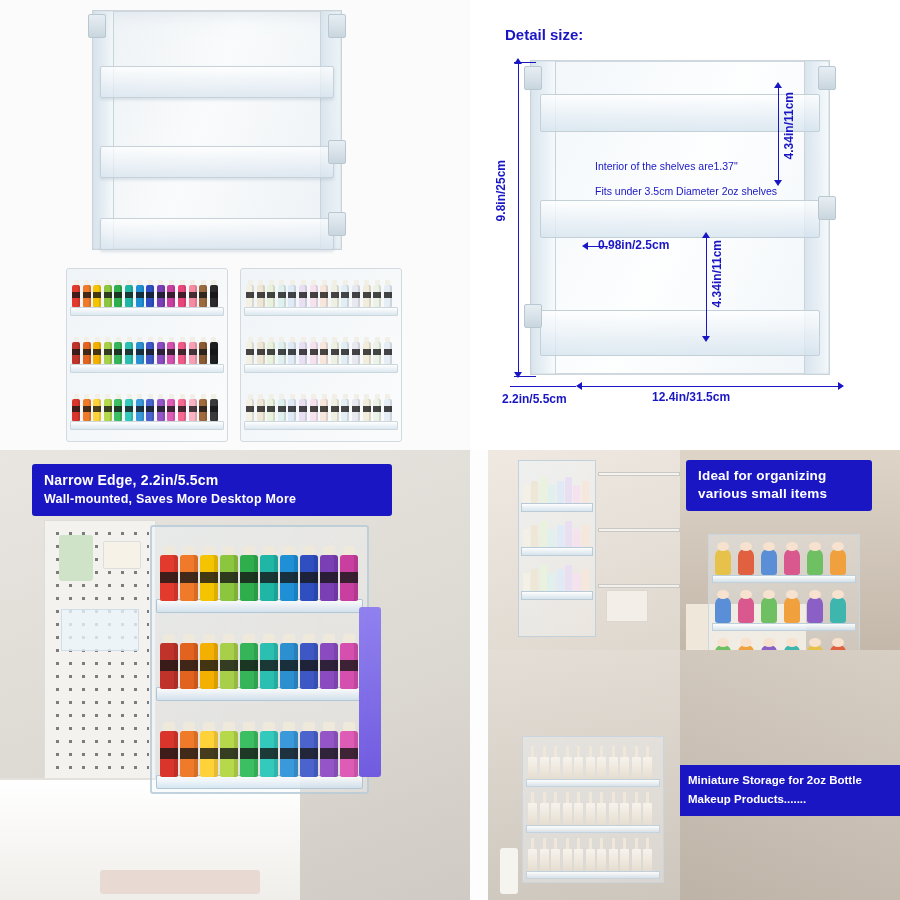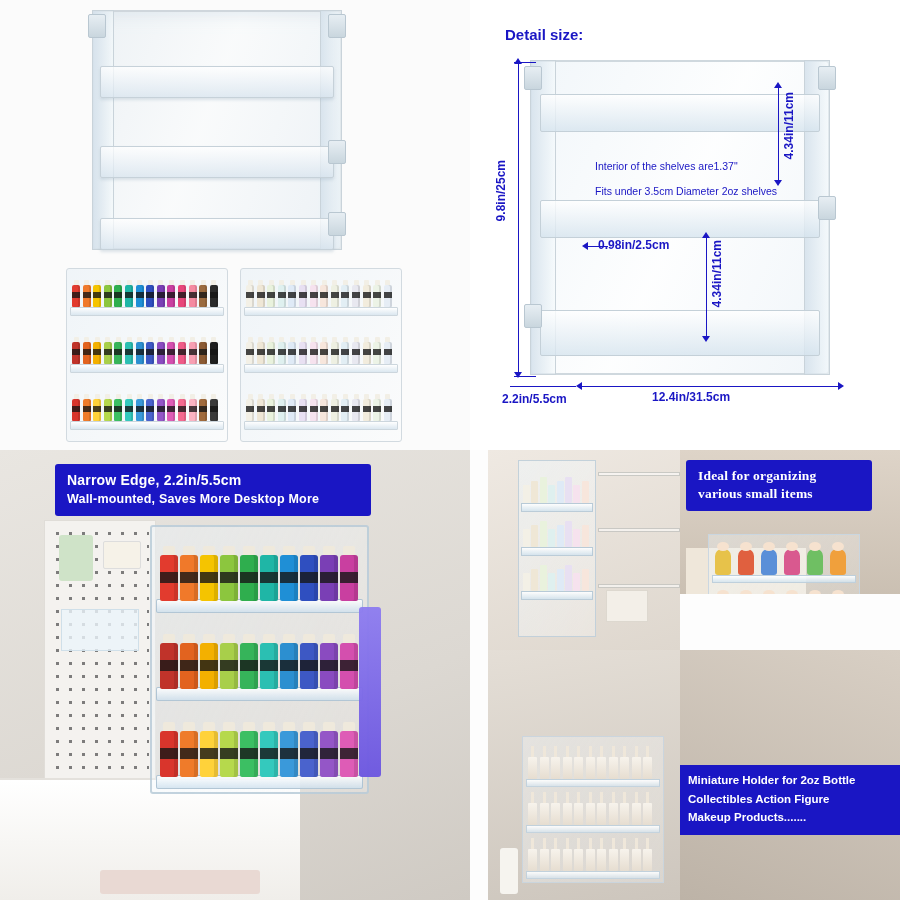--- a/index.html
+++ b/index.html
@@ -179,21 +179,21 @@
   }
   .bigbottle .lbl {
     position: absolute; left: 0; right: 0; top: 36%; height: 24%;
     background: rgba(22,22,22,.8);
   }
 
   
   .panel-br { left: 470px; top: 450px; width: 430px; height: 450px; }
   .cell { position: absolute; overflow: hidden; }
   .cell-a { left: 18px; top: 0px; width: 192px; height: 200px; background: linear-gradient(160deg,#efe9e2,#ded7ce); }
-  .cell-b { left: 210px; top: 0px; width: 220px; height: 144px; background: linear-gradient(200deg,#e6ddd2,#cfc6bb); font-family: Liberation Serif, serif; }
+  .cell-b { left: 210px; top: 0px; width: 220px; height: 200px; background: linear-gradient(200deg,#e6ddd2,#cfc6bb); }
   .cell-c { left: 18px; top: 200px; width: 192px; height: 250px; background: linear-gradient(170deg,#e4ded6,#cdc6bd); }
   .cell-d { left: 210px; top: 200px; width: 220px; height: 250px; background: linear-gradient(200deg,#d8cfc4,#bdb3a7); }
 
   .cab-shelf {
     position: absolute; background: rgba(255,255,255,.55);
     border: 1px solid rgba(190,190,185,.8);
   }
   .door-rack {
     position: absolute; left: 30px; top: 10px; width: 76px; height: 175px;
     border: 1.5px solid rgba(190,205,216,.9);
@@ -714,21 +714,21 @@
           </div>
           <div class="bigbottle" style="left: 160px; height: 46px; background: rgb(148, 86, 199);">
             <div class="lbl"></div>
           </div>
           <div class="bigbottle" style="left: 180px; height: 46px; background: rgb(222, 92, 182);">
             <div class="lbl"></div>
           </div>
         </div>
       </div>
 
-    <div class="label-blue abs" style="left:55px; top:14px; width:316px; font-size:14px;">
+    <div class="label-blue abs" style="left:32px; top:14px; width:360px; font-size:14px;">
       <div>Narrow Edge, 2.2in/5.5cm</div>
       <div style="font-size:12.5px; margin-top:2px;">Wall-mounted, Saves More Desktop More</div>
     </div>
   </div>
 
   <div class="abs panel-br">
 
     <div class="cell cell-a">
       <div class="cab-shelf" style="left:110px; top:22px; width:80px; height:2px;"></div>
       <div class="cab-shelf" style="left:110px; top:78px; width:80px; height:2px;"></div>
@@ -852,18 +852,17 @@
             <div class="polish" style="left: 92px;"></div>
             <div class="polish" style="left: 103.5px;"></div>
             <div class="polish" style="left: 115px;"></div>
           </div>
         </div>
       <div class="abs" style="left:12px; bottom:6px; width:18px; height:46px; background:rgba(250,248,244,.9); border-radius:3px;"></div>
     </div>
 
     <div class="cell cell-d"></div>
     <div class="badge-list">
-      <div>Miniature Holder for 2oz Bottle</div>
-      <div>Collectibles Action Figure</div>
+      <div>Miniature Storage for 2oz Bottle</div>
       <div>Makeup Products.......</div>
     </div>
   </div>
 </div>
 
 </body></html>

